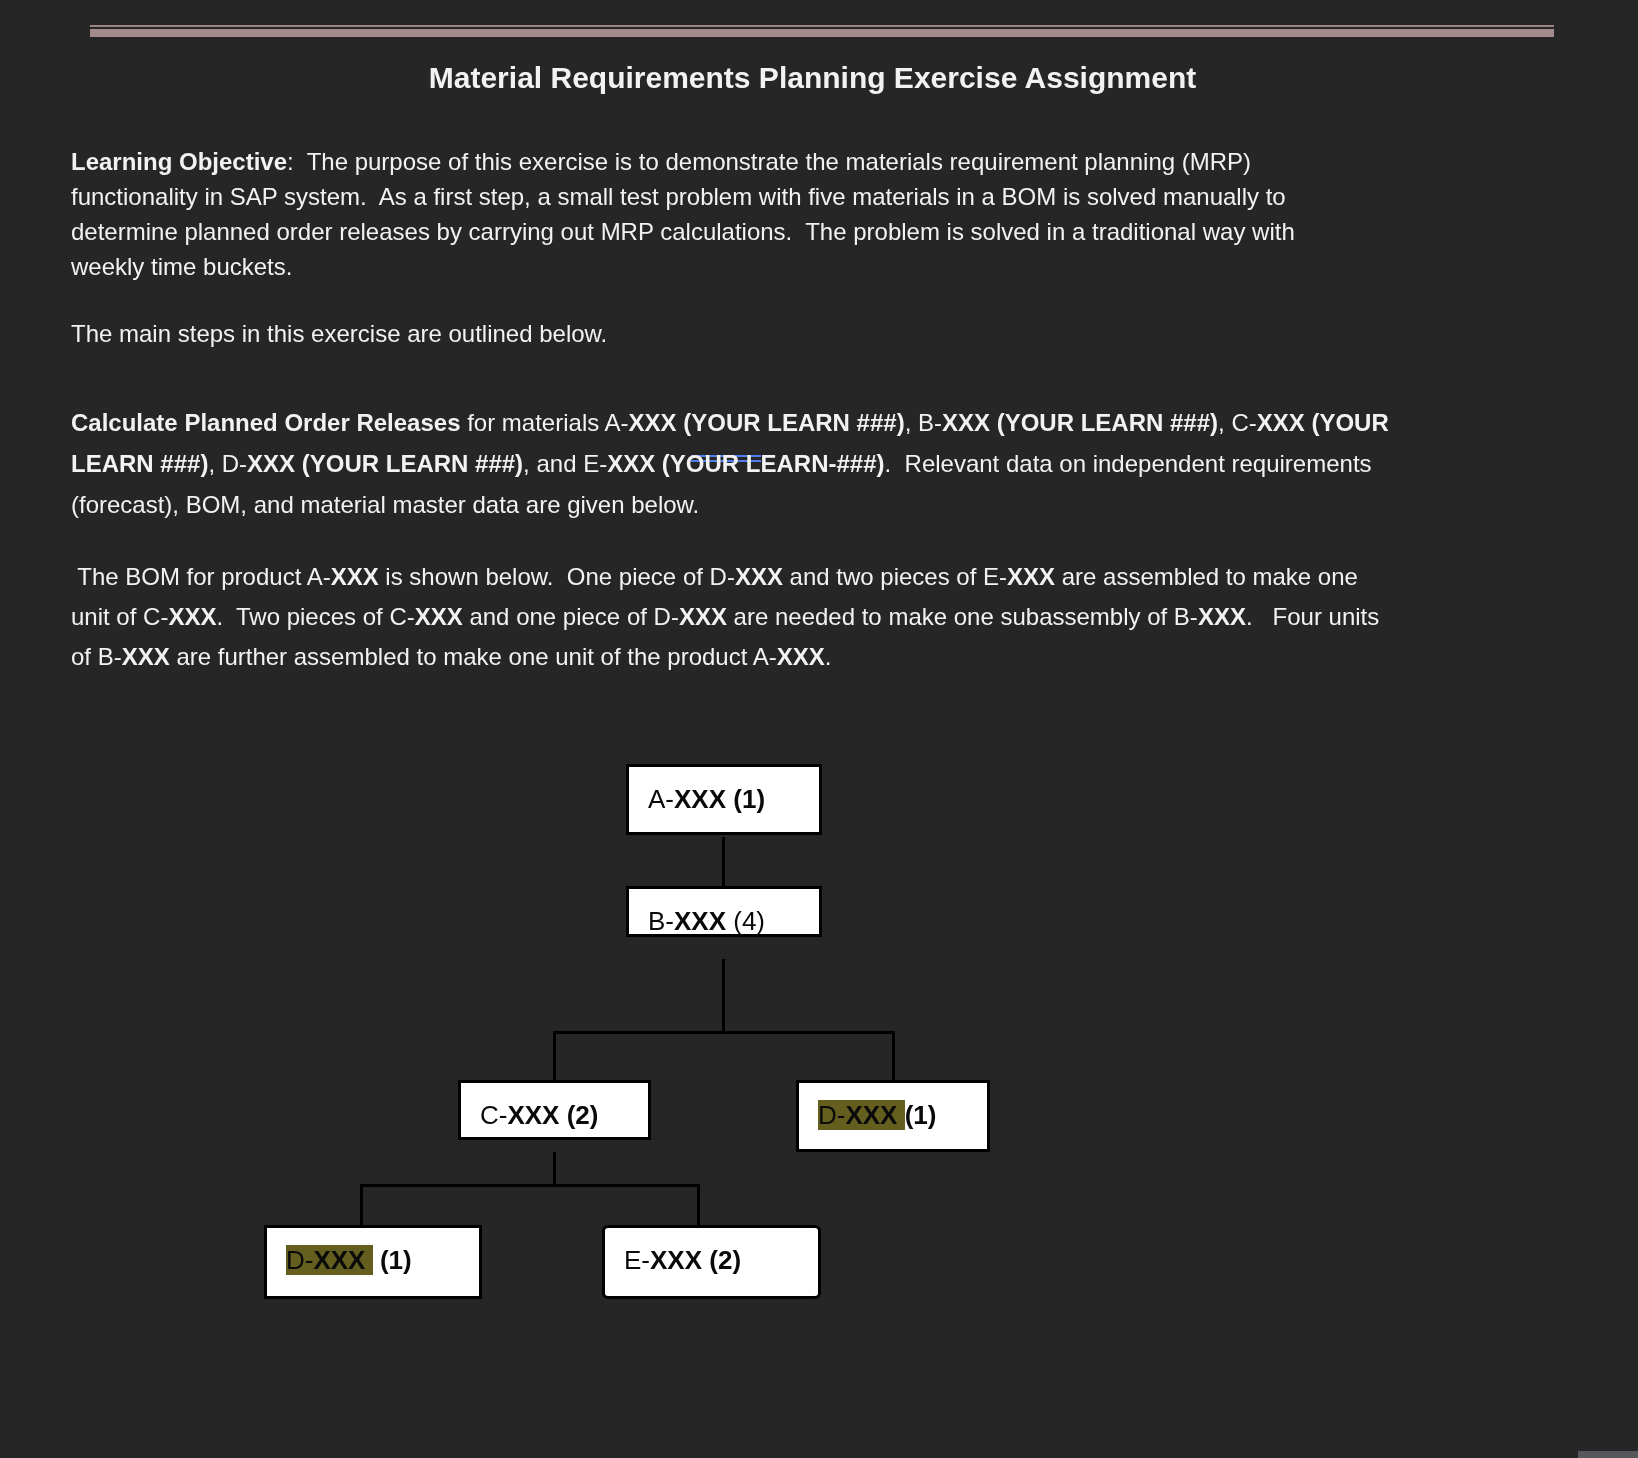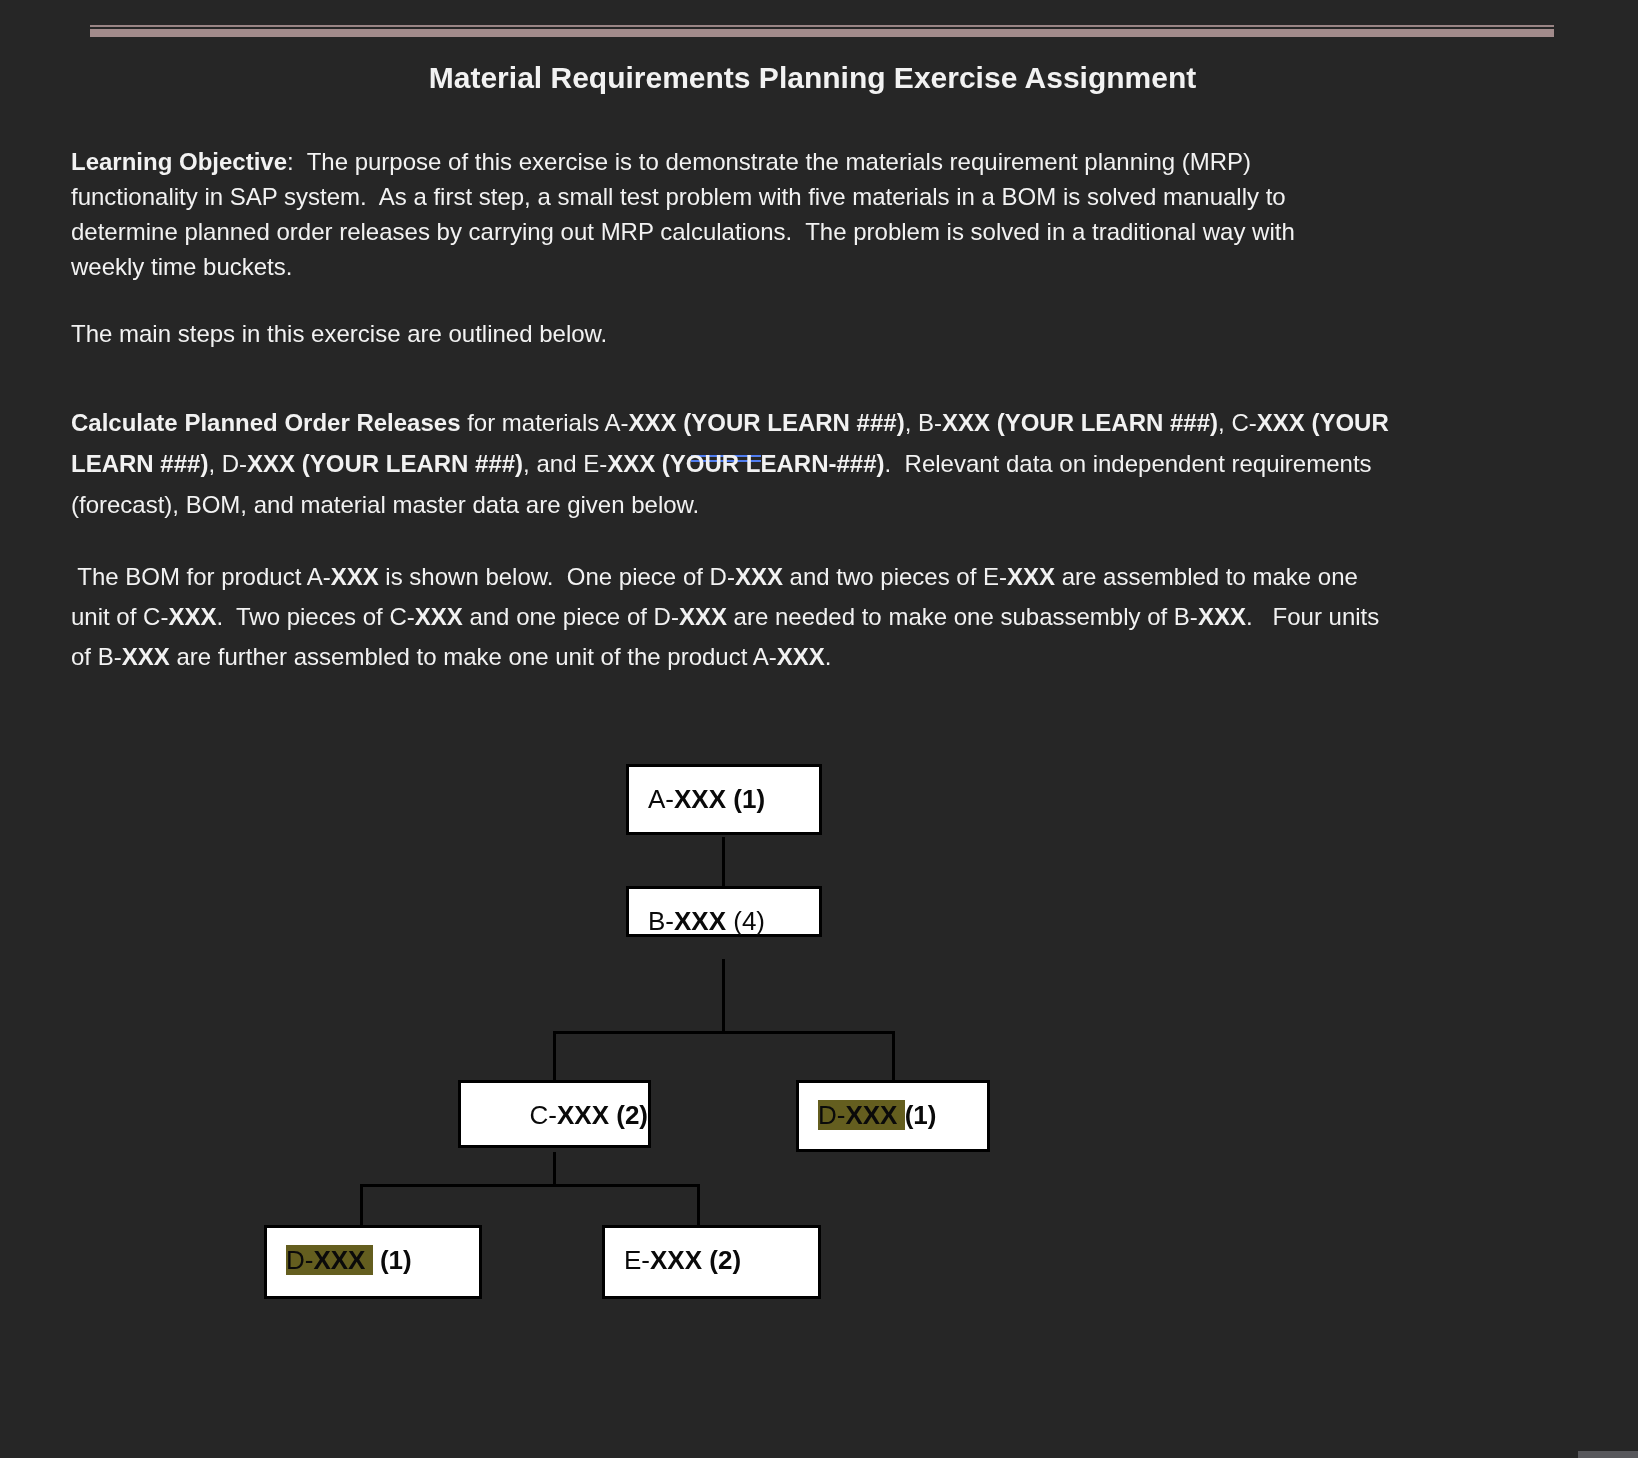--- a/index.html
+++ b/index.html
@@ -58,19 +58,19 @@
   <div class="conn" style="left:722px;top:959px;width:3px;height:72px"></div>
   <div class="conn" style="left:553px;top:1031px;width:342px;height:3px"></div>
   <div class="conn" style="left:553px;top:1031px;width:3px;height:49px"></div>
   <div class="conn" style="left:892px;top:1031px;width:3px;height:49px"></div>
   <div class="conn" style="left:553px;top:1152px;width:3px;height:32px"></div>
   <div class="conn" style="left:360px;top:1184px;width:340px;height:3px"></div>
   <div class="conn" style="left:360px;top:1184px;width:3px;height:41px"></div>
   <div class="conn" style="left:697px;top:1184px;width:3px;height:41px"></div>
 <div class="node" style="left: 626px; top: 764px; width: 196px; height: 71px;"><span>A-</span><span class="b">XXX</span><span> </span><span class="b">(1)</span></div>
     <div class="node" style="left: 626px; top: 886px; width: 196px; height: 51px;"><span>B-</span><span class="b">XXX</span><span> (4)</span></div>
-    <div class="node" style="left: 458px; top: 1080px; width: 193px; height: 68px; text-align: right;"><span>C-</span><span class="b">XXX</span><span> </span><span class="b">(2)</span></div>
+    <div class="node" style="left: 458px; top: 1080px; width: 193px; height: 60px;"><span>C-</span><span class="b">XXX</span><span> </span><span class="b">(2)</span></div>
     <div class="node" style="left: 796px; top: 1080px; width: 194px; height: 72px;"><span class="hl">D-</span><span class="b hl">XXX</span><span class="hl"> </span><span class="b">(1)</span></div>
     <div class="node" style="left: 264px; top: 1225px; width: 218px; height: 74px;"><span class="hl">D-</span><span class="b hl">XXX</span><span class="hl"> </span><span class="b"> (1)</span></div>
-    <div class="node" style="left: 602px; top: 1225px; width: 219px; height: 74px;"><span>E-</span><span class="b">XXX</span><span> </span><span class="b">(2)</span></div>
+    <div class="node" style="left: 602px; top: 1225px; width: 219px; height: 74px; border-radius: 6px;"><span>E-</span><span class="b">XXX</span><span> </span><span class="b">(2)</span></div>
   </div>
 
 <div class="scroll-strip"></div>
 
 </body></html>

